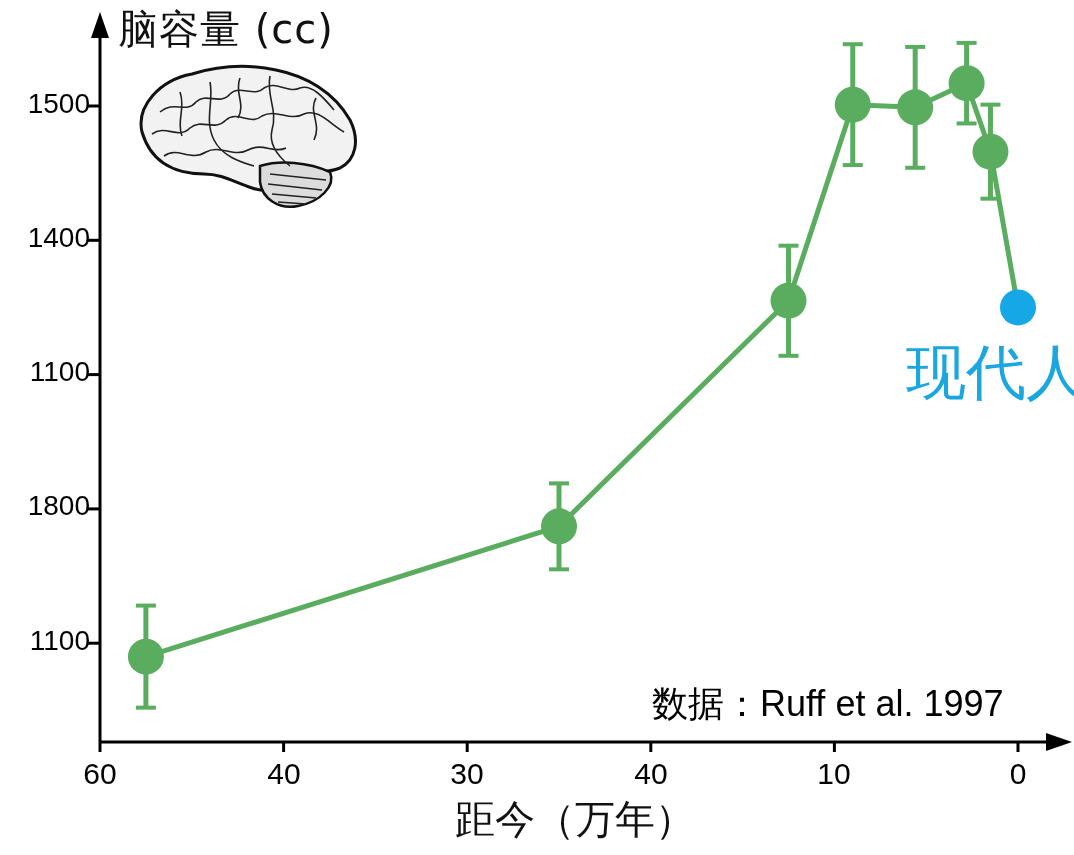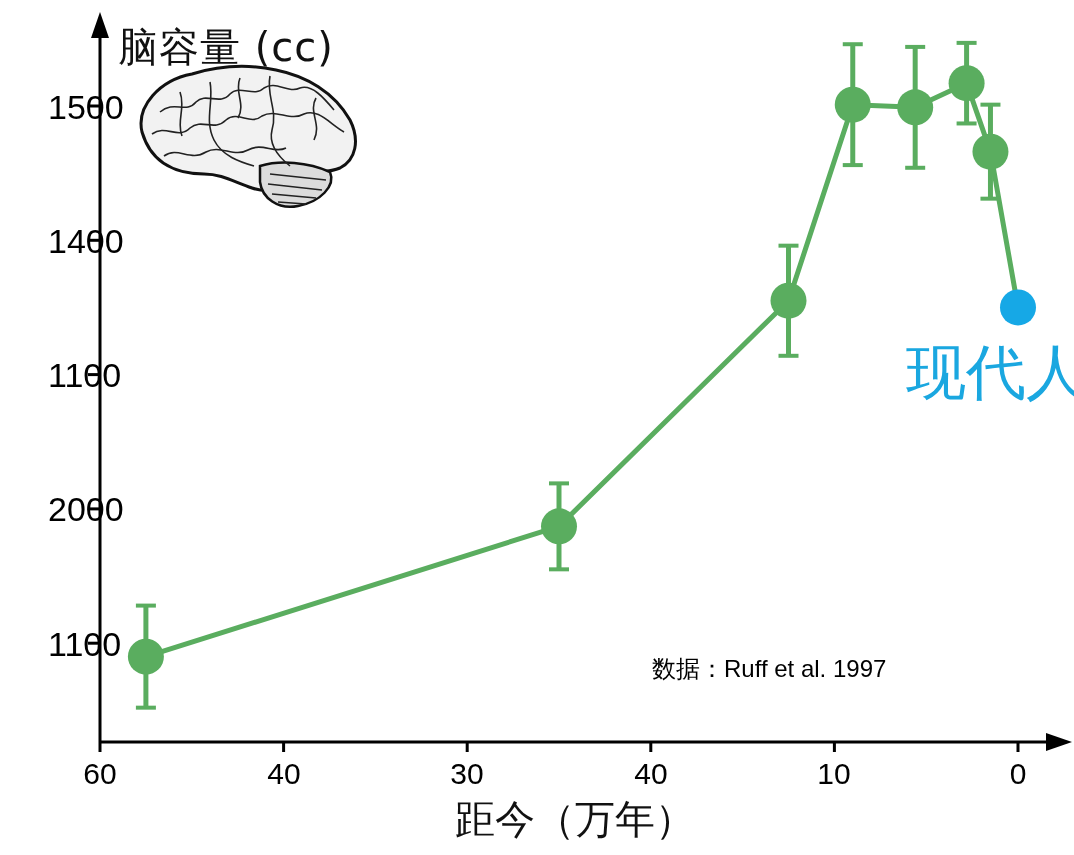--- a/index.html
+++ b/index.html
@@ -1,22 +1,22 @@
 <!DOCTYPE html>
 <html><head>
 <meta charset="utf-8">
 <style>
   html, body { margin: 0; padding: 0; background: #ffffff; }
   body { width: 1074px; height: 855px; position: relative; overflow: hidden; font-family: "Liberation Sans", "DejaVu Sans", sans-serif; }
   #chart { position: absolute; left: 0; top: 0; }
-  .ylabel-title { position: absolute; left: 118px; top: 2px; font-size: 40px; color: #111; font-family: "DejaVu Sans", sans-serif; white-space: nowrap; letter-spacing: 1px; margin-top: 18px; }
+  .ylabel-title { position: absolute; left: 118px; top: 2px; font-size: 40px; color: #111; font-family: "DejaVu Sans", sans-serif; white-space: nowrap; letter-spacing: 1px; }
   .xlabel-title { position: absolute; left: 455px; top: 792px; font-size: 40px; color: #111; font-family: "DejaVu Sans", sans-serif; white-space: nowrap; }
-  .ytick-label { position: absolute; font-size: 34px; color: #000; width: 90px; left: 0; margin-left: 48px; }
+  .ytick-label { position: absolute; font-size: 28px; color: #000; text-align: right; width: 90px; left: 0; }
   .xtick-label { position: absolute; font-size: 30px; color: #000; text-align: center; width: 60px; top: 757px; }
-  .source { position: absolute; left: 652px; top: 653px; font-size: 24px; color: #000; white-space: nowrap; }
+  .source { position: absolute; left: 652px; top: 680px; font-size: 36px; color: #000; white-space: nowrap; }
   .modern-label { position: absolute; left: 906px; top: 333px; font-size: 60px; color: #1aa7e0; font-family: "DejaVu Sans", sans-serif; white-space: nowrap; }
   .brain { position: absolute; left: 130px; top: 62px; }
 </style>
 </head>
 <body>
 
 <svg id="chart" width="1074" height="855" xmlns="http://www.w3.org/2000/svg">
 
   <g>
     <line x1="100" y1="742" x2="1050" y2="742" stroke="#000" stroke-width="3"></line>
@@ -90,21 +90,21 @@
     <path d="M50,30 C56,46 46,60 52,74 M110,16 C104,30 116,42 108,56 M186,36 C178,50 192,62 184,78"></path>
   </g>
 </svg>
 
 <div class="ylabel-title">脑容量 (cc)</div>
 <div class="xlabel-title">距今（万年）</div>
 
 <div class="ytick-label" style="top:88px">1500</div>
 <div class="ytick-label" style="top:222px">1400</div>
 <div class="ytick-label" style="top:356px">1100</div>
-<div class="ytick-label" style="top:490px">2000</div>
+<div class="ytick-label" style="top:490px">1800</div>
 <div class="ytick-label" style="top:625px">1100</div>
 
 <div class="xtick-label" style="left:70px">60</div>
 <div class="xtick-label" style="left:254px">40</div>
 <div class="xtick-label" style="left:437px">30</div>
 <div class="xtick-label" style="left:621px">40</div>
 <div class="xtick-label" style="left:804px">10</div>
 <div class="xtick-label" style="left:988px">0</div>
 
 <div class="modern-label">现代人</div>

